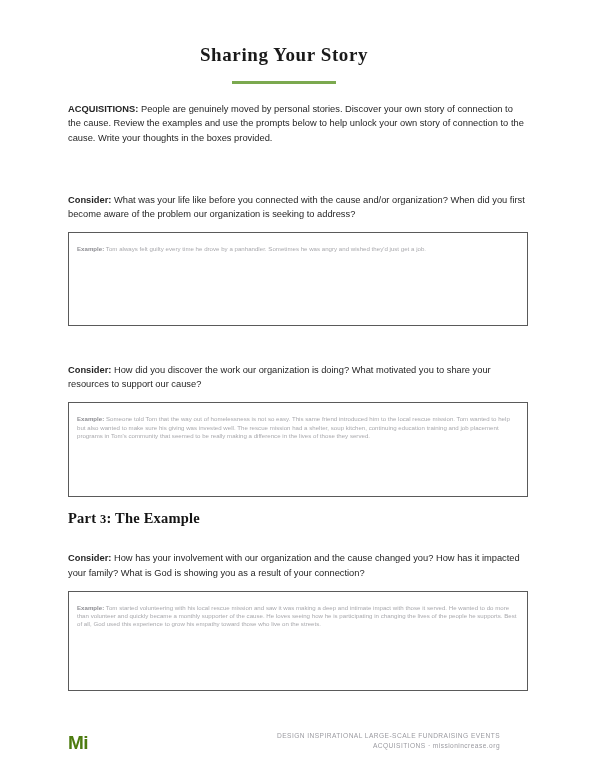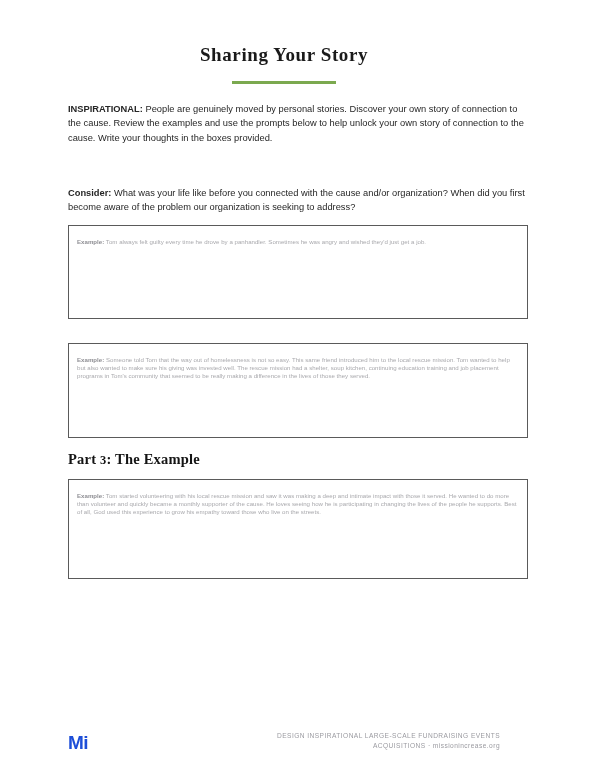--- a/index.html
+++ b/index.html
@@ -70,21 +70,21 @@
     margin: 0;
   }
   .part-heading .num {
     font-size: 12.5px;
   }
 
   .consider {
     font-size: 9.3px;
     line-height: 14.2px;
     color: #262626;
-    margin-top: 17px;
+    margin-top: 24px;
   }
   .consider b { font-weight: 700; }
 
   .answer-box {
     border: 1px solid #5a5a5a;
     box-sizing: border-box;
     margin-top: 11px;
     background: #ffffff;
     padding: 6px 7px 6px 8px;
   }
@@ -113,21 +113,21 @@
     right: 68px;
     bottom: 24px;
     display: flex;
     align-items: flex-start;
     justify-content: space-between;
   }
   .logo {
     font-family: "Liberation Sans", sans-serif;
     font-size: 19px;
     font-weight: 700;
-    color: #1d4ed8;
+    color: #4d7c0f;
     letter-spacing: -0.6px;
     line-height: 1;
     padding-top: 2px;
   }
   .footer-lines {
     text-align: right;
     font-size: 6.6px;
     line-height: 10px;
     letter-spacing: 0.45px;
     color: #9a9aa0;
@@ -136,43 +136,45 @@
 </head>
 <body>
 
 <div class="page">
 
   <h1 class="doc-title">Sharing Your Story</h1>
   <div class="title-rule"></div>
 
   <div class="content">
 
-    <p class="instructions"><b>INSPIRATIONAL:</b><span> People are genuinely moved by personal stories. Discover your own story of connection to the cause. Review the examples and use the prompts below to help unlock your own story of connection to the cause. Write your thoughts in the boxes provided.</span></p>
+    <p class="instructions"><b>ACQUISITIONS:</b><span> People are genuinely moved by personal stories. Discover your own story of connection to the cause. Review the examples and use the prompts below to help unlock your own story of connection to the cause. Write your thoughts in the boxes provided.</span></p>
 
     <div class="spacer-1"></div>
 
     <section class="part">
       <p class="consider"><b>Consider:</b><span> What was your life like before you connected with the cause and/or organization? When did you first become aware of the problem our organization is seeking to address?</span></p>
       <div class="answer-box box-1">
         <p class="example-text"><b>Example:</b><span> Tom always felt guilty every time he drove by a panhandler. Sometimes he was angry and wished they'd just get a job.</span></p>
       </div>
     </section>
 
     <div class="spacer-2"></div>
 
     <section class="part">
+      <p class="consider"><b>Consider:</b><span> How did you discover the work our organization is doing? What motivated you to share your resources to support our cause?</span></p>
       <div class="answer-box box-2">
         <p class="example-text"><b>Example:</b><span> Someone told Tom that the way out of homelessness is not so easy. This same friend introduced him to the local rescue mission. Tom wanted to help but also wanted to make sure his giving was invested well. The rescue mission had a shelter, soup kitchen, continuing education training and job placement programs in Tom's community that seemed to be really making a difference in the lives of those they served.</span></p>
       </div>
     </section>
 
     <div class="spacer-2"></div>
 
     <section class="part">
       <h2 class="part-heading"><span>Part </span><span class="num">3</span><span>: The Example</span></h2>
+      <p class="consider"><b>Consider:</b><span> How has your involvement with our organization and the cause changed you? How has it impacted your family? What is God is showing you as a result of your connection?</span></p>
       <div class="answer-box box-3">
         <p class="example-text"><b>Example:</b><span> Tom started volunteering with his local rescue mission and saw it was making a deep and intimate impact with those it served. He wanted to do more than volunteer and quickly became a monthly supporter of the cause. He loves seeing how he is participating in changing the lives of the people he supports. Best of all, God used this experience to grow his empathy toward those who live on the streets.</span></p>
       </div>
     </section>
 
   </div>
 
   <div class="footer">
     <div class="logo">Mi</div>
     <div class="footer-lines">

